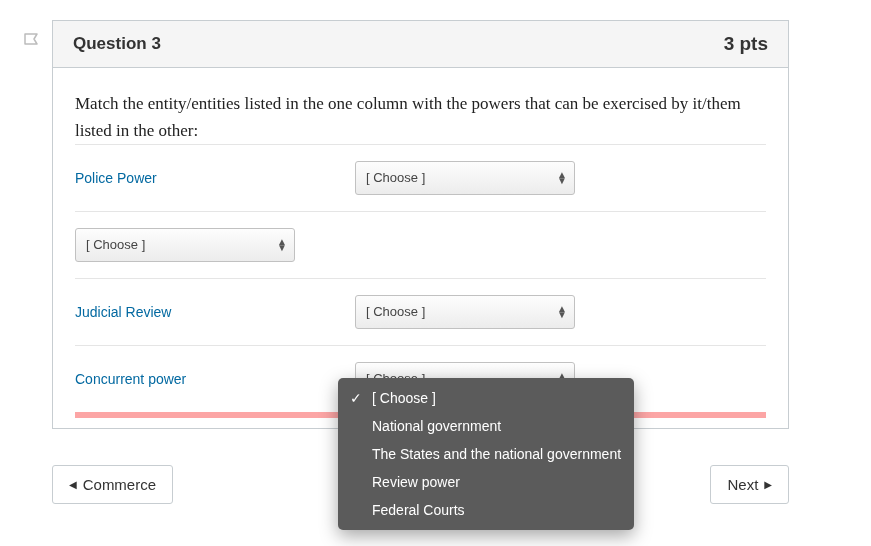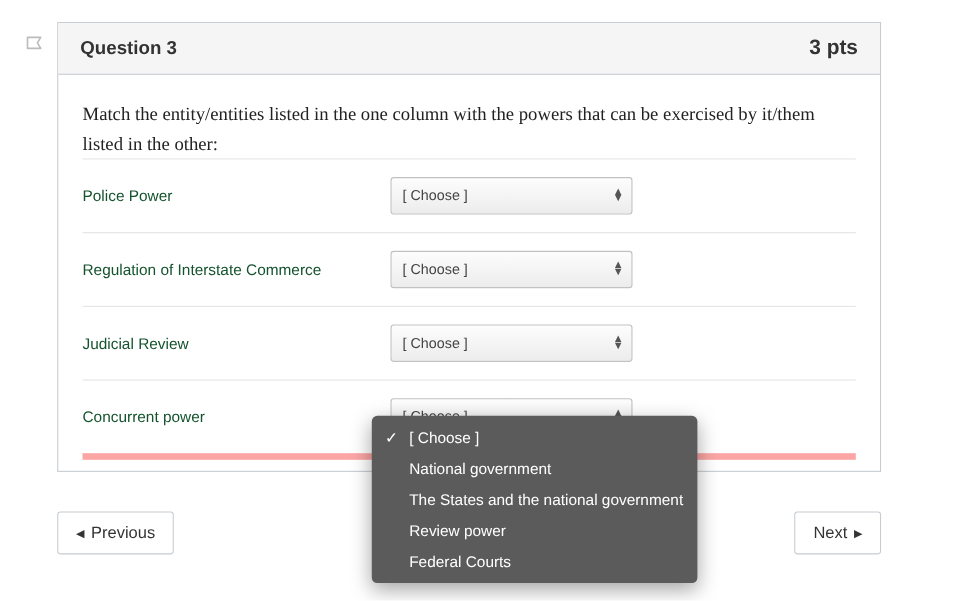--- a/index.html
+++ b/index.html
@@ -8,21 +8,21 @@
     padding: 0;
     font-family: "Helvetica Neue", Helvetica, Arial, sans-serif;
     font-size: 14px;
     color: #2d2d2d;
     background: #fff;
   }
   .page {
     width: 871px;
     height: 546px;
     position: relative;
-    padding: 20px 0 0 0;
+    padding: 20px 12px 0 0;
   }
   .question-flag {
     position: absolute;
     left: 22px;
     top: 32px;
   }
   .question-card {
     border: 1px solid #c7cdd1;
     margin: 0 70px 0 52px;
     background: #fff;
@@ -60,21 +60,21 @@
     border-top: 1px solid #e5e5e5;
     padding: 16px 0;
     position: relative;
   }
   .match-row:last-child {
     border-bottom: 6px solid #fca5a5;
   }
   .match-label {
     flex: 0 0 280px;
     font-size: 14px;
-    color: #14532d;
+    color: #0369a1;
   }
   .select-wrap {
     position: relative;
     width: 220px;
   }
   .select-box {
     width: 100%;
     height: 34px;
     padding: 0 26px 0 10px;
     border: 1px solid #c1c1c1;
@@ -165,21 +165,20 @@
         <div class="select-wrap">
           <div class="select-box">[ Choose ]</div>
           <div class="select-caret">
               <span>▲</span>
               <span>▼</span>
             </div>
         </div>
       </div>
 
       <div class="match-row">
-        <div class="match-label">Regulation of Interstate Commerce</div>
         <div class="select-wrap">
           <div class="select-box">[ Choose ]</div>
           <div class="select-caret">
               <span>▲</span>
               <span>▼</span>
             </div>
         </div>
       </div>
 
       <div class="match-row">
@@ -211,20 +210,20 @@
     <div class="dropdown-item selected">[ Choose ]</div>
     <div class="dropdown-item">National government</div>
     <div class="dropdown-item">The States and the national government</div>
     <div class="dropdown-item">Review power</div>
     <div class="dropdown-item">Federal Courts</div>
   </div>
 
   <div class="nav-row">
     <button class="nav-btn">
       <span class="tri-left">◀</span>
-      <span>Previous</span>
+      <span>Commerce</span>
     </button>
     <button class="nav-btn">
       <span>Next</span>
       <span class="tri-right">▶</span>
     </button>
   </div>
 </div>
 
 </body></html>

